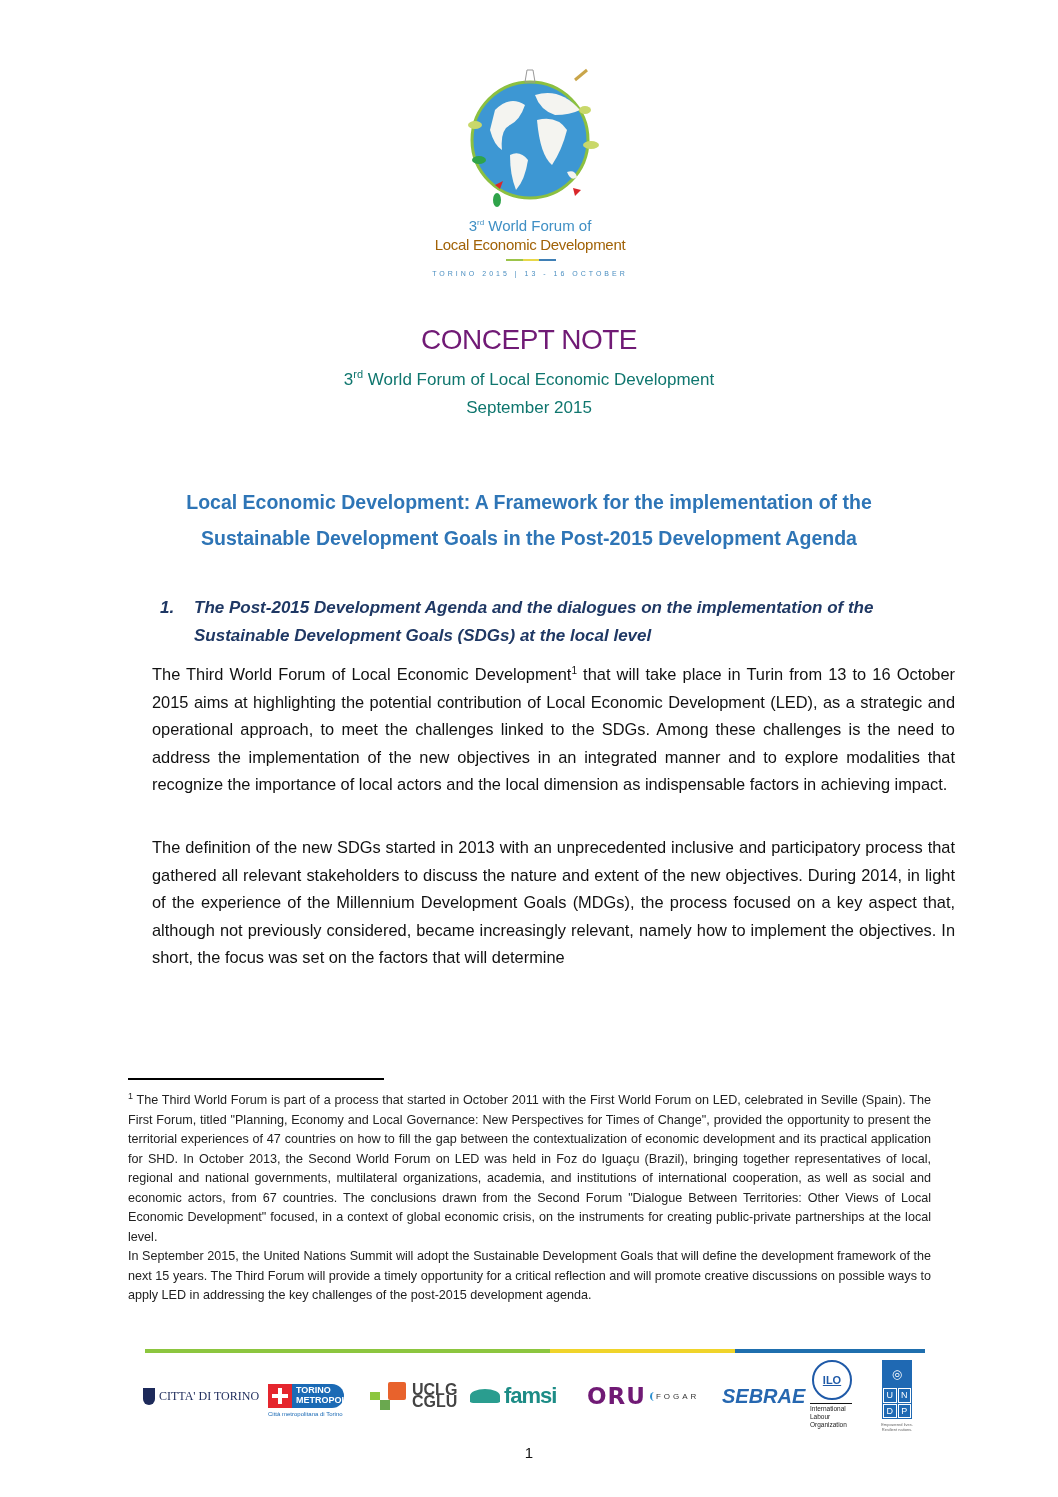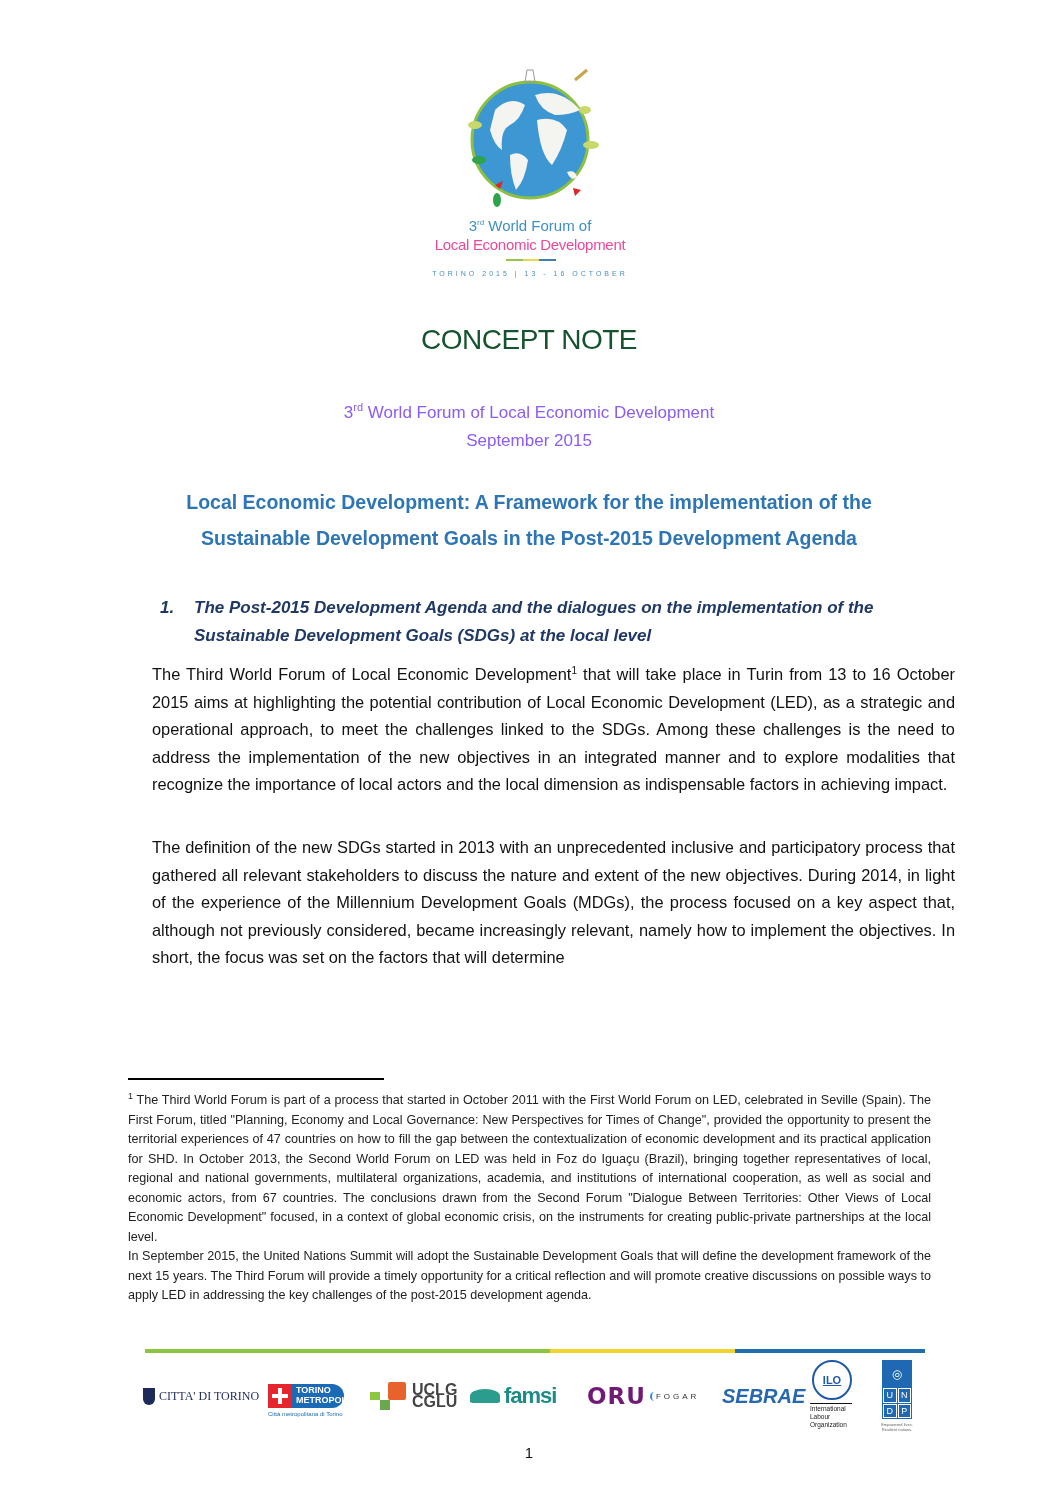--- a/index.html
+++ b/index.html
@@ -6,31 +6,31 @@
   body { width: 1058px; height: 1497px; position: relative; overflow: hidden;
          font-family: "Liberation Sans", "DejaVu Sans", sans-serif; color: #111; }
 
   
   .logo { position: absolute; left: 430px; top: 60px; width: 200px; height: 225px; }
   .logo svg { position: absolute; left: 25px; top: 0; }
   .logo-line1 { position: absolute; left: 0; width: 200px; top: 157px; text-align: center;
                 font-size: 15px; color: #3f8fc4; }
   .logo-line1 sup { font-size: 8px; }
   .logo-line2 { position: absolute; left: 0; width: 200px; top: 176px; text-align: center;
-                font-size: 15px; color: #ec4899; letter-spacing: -0.3px; }
+                font-size: 15px; color: #a16207; letter-spacing: -0.3px; }
   .logo-bar { position: absolute; left: 76px; top: 199px; width: 50px; height: 2px;
               background: linear-gradient(90deg, #9cc44a 0 33%, #e8d84a 33% 66%, #3f7fb5 66%); }
   .logo-date { position: absolute; left: -10px; width: 220px; top: 210px; text-align: center;
                font-size: 7px; letter-spacing: 3px; color: #4a8ec0; }
 
   
   .concept { position: absolute; top: 324px; left: 0; width: 1058px; text-align: center;
-             font-size: 28px; color: #14532d; letter-spacing: -0.5px; }
-  .subtitle { position: absolute; top: 393px; left: 0; width: 1058px; text-align: center;
-              font-size: 17px; color: #8b5cf6; line-height: 28px; }
+             font-size: 28px; color: #701a75; letter-spacing: -0.5px; }
+  .subtitle { position: absolute; top: 360px; left: 0; width: 1058px; text-align: center;
+              font-size: 17px; color: #0f766e; line-height: 28px; }
   .subtitle sup { font-size: 11px; }
   .main-title { position: absolute; top: 484px; left: 130px; width: 798px; text-align: center;
                 font-size: 19.5px; font-weight: bold; color: #2e75b6; line-height: 36px; }
 
   
   .section { position: absolute; top: 594px; left: 160px; width: 775px;
              font-size: 17px; font-weight: bold; font-style: italic; color: #1f3864;
              line-height: 28px; }
   .section .num { position: absolute; left: 0; top: 0; }
   .section .txt { margin-left: 34px; display: block; }

